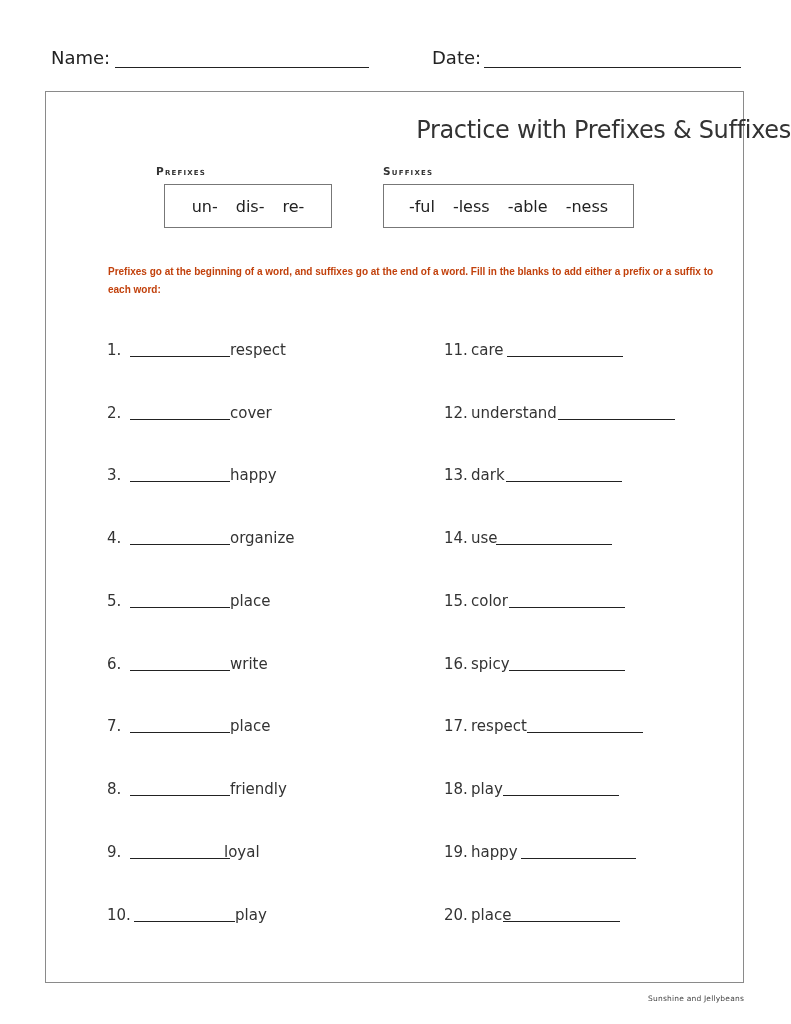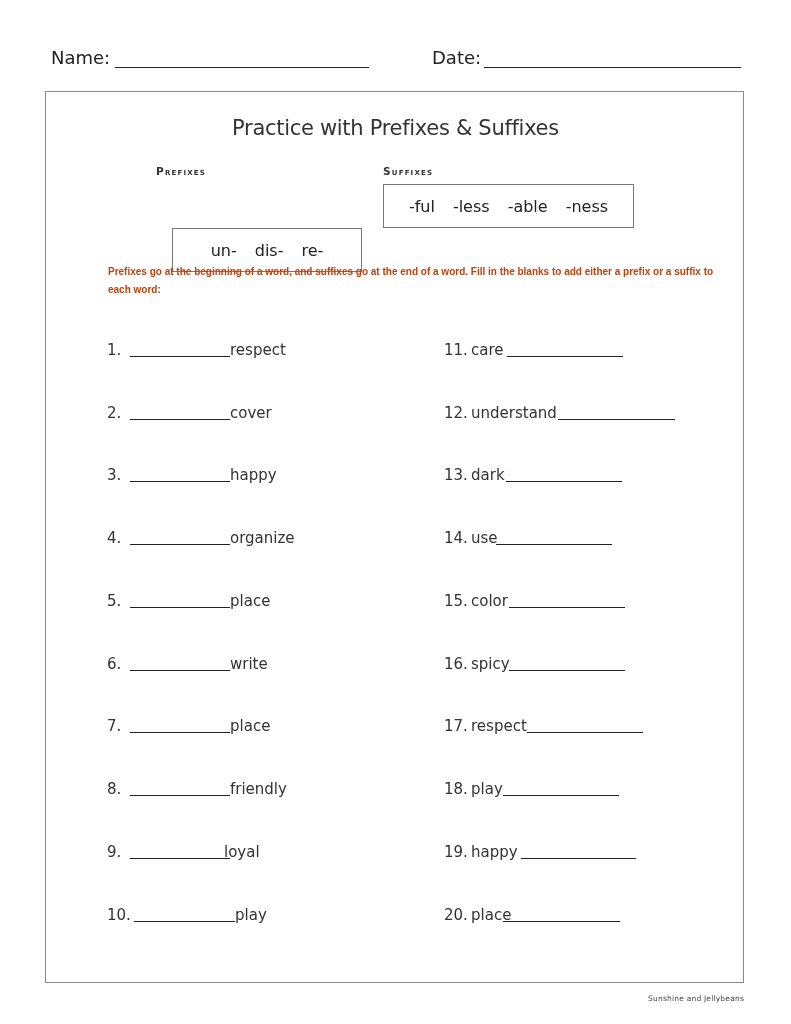--- a/index.html
+++ b/index.html
@@ -13,36 +13,36 @@
     #name-field { left: 51px; }
     #name-field .line { left: 64px; width: 254px; }
     #date-field { left: 432px; }
     #date-field .line { left: 52px; width: 257px; }
 
     .frame {
       position: absolute; left: 45px; top: 91px; width: 699px; height: 892px;
       border: 1.5px solid #8a8a8a; box-sizing: border-box;
     }
     .title {
-      position: absolute; left: 0; right: 0; top: 116px; text-align: center;
-      font-size: 21px; color: #333; letter-spacing: -0.3px;
+      position: absolute; left: 0; right: 0; top: 116px; text-align: right;
+      font-size: 24px; color: #333; letter-spacing: -0.3px;
     }
     .box-label {
       position: absolute; top: 165px; font-size: 10.5px; font-weight: bold;
       letter-spacing: 1.2px; color: #333; text-align: left; font-variant: small-caps;
     }
     .affix-box {
       position: absolute; top: 184px; height: 44px; box-sizing: border-box;
       border: 1.3px solid #777; display: flex; align-items: center; justify-content: center;
       font-size: 16px; color: #222;
     }
     .affix-box span { margin: 0 9px; }
     #prefix-label { left: 156px; width: 167px; }
     #suffix-label { left: 383px; width: 251px; }
-    #prefix-box { left: 172px; width: 190px; margin-top: 44px; }
+    #prefix-box { left: 164px; width: 168px; }
     #suffix-box { left: 383px; width: 251px; }
 
     .instructions {
       position: absolute; left: 108px; top: 263px; width: 610px;
       font-size: 10px; font-weight: bold; line-height: 18px; color: #c2410c;
       font-family: "Liberation Sans", sans-serif;
     }
 
     .item { position: absolute; font-size: 15px; color: #333; white-space: nowrap; height: 20px; }
     .item .num { position: absolute; left: 0; top: 0; }

